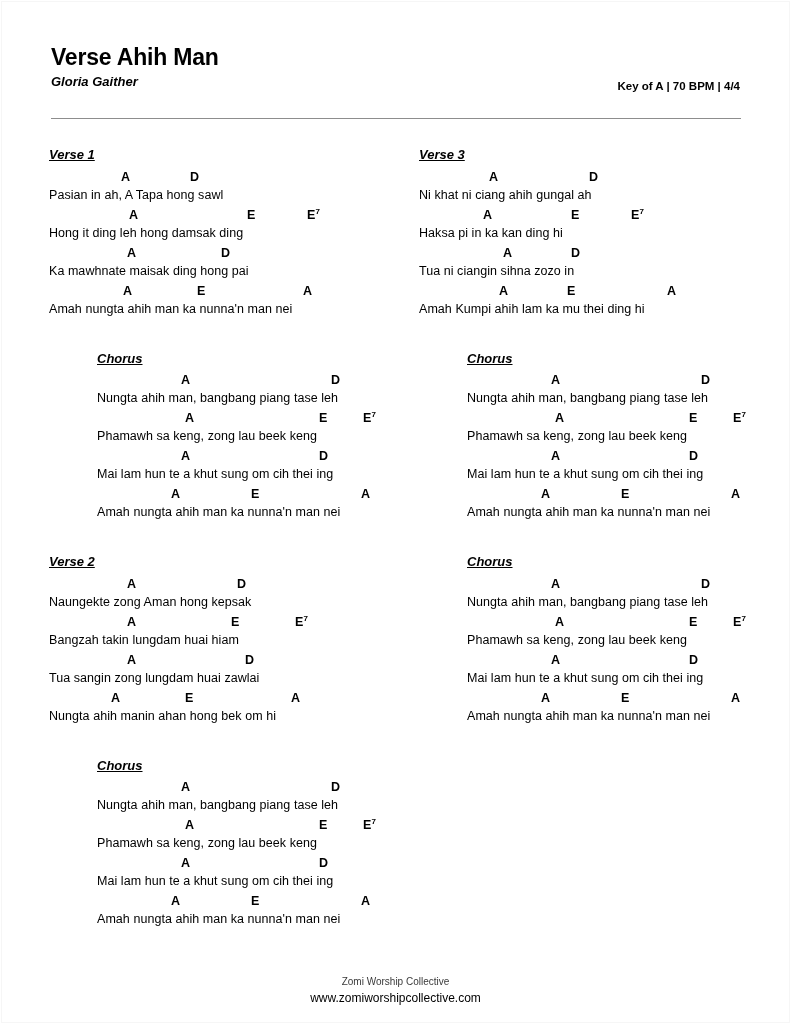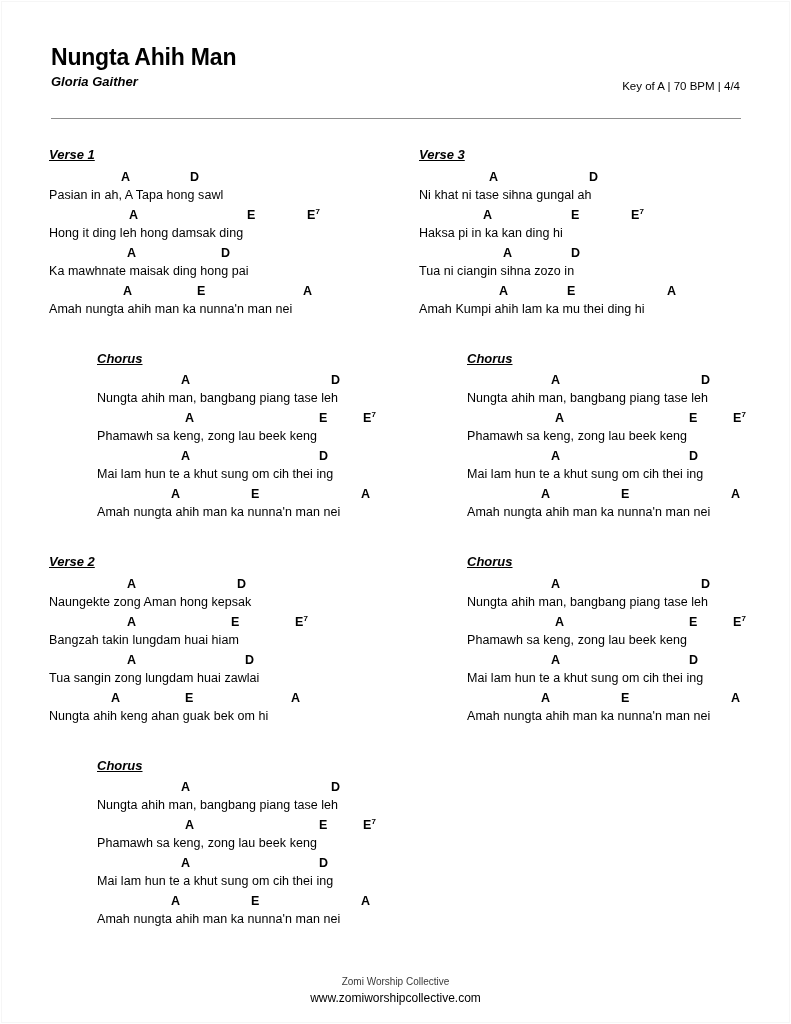--- a/index.html
+++ b/index.html
@@ -53,21 +53,21 @@
     font-weight: bold;
     color: #000000;
     margin: 5px 0 0 0;
     line-height: 1.1;
   }
   .song-meta {
     position: absolute;
     right: 0;
     top: 35px;
     font-size: 11.5px;
-    font-weight: normal;
+    font-weight: bold;
     color: #000000;
     white-space: nowrap;
   }
   .rule {
     position: absolute;
     left: 50px;
     top: 117px;
     width: 690px;
     height: 1px;
     background: #8d8d8d;
@@ -147,21 +147,21 @@
     color: #000000;
     line-height: 1.45;
   }
 </style>
 </head>
 <body>
 
 <div class="page">
 
   <div class="header">
-    <h1 class="song-title">Nungta Ahih Man</h1>
+    <h1 class="song-title">Verse Ahih Man</h1>
     <div class="song-artist">Gloria Gaither</div>
     <div class="song-meta">Key of A | 70 BPM | 4/4</div>
   </div>
 
   <div class="rule"></div>
 
   <div class="col col-left" id="col-left">
       <div class="section" style="margin-bottom: 30px;"><div class="section-heading">Verse 1</div><div class="linepair">
           <div class="chordline" style="position: relative;">&nbsp;<span class="chord" style="position: absolute; left: 72px; top: 0px;">A</span><span class="chord" style="position: absolute; left: 141px; top: 0px;">D</span></div>
           <div class="lyricline">Pasian in ah, A Tapa hong sawl</div>
@@ -192,40 +192,40 @@
           <div class="chordline" style="position: relative;">&nbsp;<span class="chord" style="position: absolute; left: 78px; top: 0px;">A</span><span class="chord" style="position: absolute; left: 188px; top: 0px;">D</span></div>
           <div class="lyricline">Naungekte zong Aman hong kepsak</div>
         </div><div class="linepair">
           <div class="chordline" style="position: relative;">&nbsp;<span class="chord" style="position: absolute; left: 78px; top: 0px;">A</span><span class="chord" style="position: absolute; left: 182px; top: 0px;">E</span><span class="chord" style="position: absolute; left: 246px; top: 0px;">E<sup>7</sup></span></div>
           <div class="lyricline">Bangzah takin lungdam huai hiam</div>
         </div><div class="linepair">
           <div class="chordline" style="position: relative;">&nbsp;<span class="chord" style="position: absolute; left: 78px; top: 0px;">A</span><span class="chord" style="position: absolute; left: 196px; top: 0px;">D</span></div>
           <div class="lyricline">Tua sangin zong lungdam huai zawlai</div>
         </div><div class="linepair">
           <div class="chordline" style="position: relative;">&nbsp;<span class="chord" style="position: absolute; left: 62px; top: 0px;">A</span><span class="chord" style="position: absolute; left: 136px; top: 0px;">E</span><span class="chord" style="position: absolute; left: 242px; top: 0px;">A</span></div>
-          <div class="lyricline">Nungta ahih keng ahan guak bek om hi</div>
+          <div class="lyricline">Nungta ahih manin ahan hong bek om hi</div>
         </div></div>
       <div class="section indent"><div class="section-heading">Chorus</div><div class="linepair">
           <div class="chordline" style="position: relative;">&nbsp;<span class="chord" style="position: absolute; left: 84px; top: 0px;">A</span><span class="chord" style="position: absolute; left: 234px; top: 0px;">D</span></div>
           <div class="lyricline">Nungta ahih man, bangbang piang tase leh</div>
         </div><div class="linepair">
           <div class="chordline" style="position: relative;">&nbsp;<span class="chord" style="position: absolute; left: 88px; top: 0px;">A</span><span class="chord" style="position: absolute; left: 222px; top: 0px;">E</span><span class="chord" style="position: absolute; left: 266px; top: 0px;">E<sup>7</sup></span></div>
           <div class="lyricline">Phamawh sa keng, zong lau beek keng</div>
         </div><div class="linepair">
           <div class="chordline" style="position: relative;">&nbsp;<span class="chord" style="position: absolute; left: 84px; top: 0px;">A</span><span class="chord" style="position: absolute; left: 222px; top: 0px;">D</span></div>
           <div class="lyricline">Mai lam hun te a khut sung om cih thei ing</div>
         </div><div class="linepair">
           <div class="chordline" style="position: relative;">&nbsp;<span class="chord" style="position: absolute; left: 74px; top: 0px;">A</span><span class="chord" style="position: absolute; left: 154px; top: 0px;">E</span><span class="chord" style="position: absolute; left: 264px; top: 0px;">A</span></div>
           <div class="lyricline">Amah nungta ahih man ka nunna'n man nei</div>
         </div></div>
     </div>
   <div class="col col-right" id="col-right">
       <div class="section" style="margin-bottom: 30px;"><div class="section-heading">Verse 3</div><div class="linepair">
           <div class="chordline" style="position: relative;">&nbsp;<span class="chord" style="position: absolute; left: 70px; top: 0px;">A</span><span class="chord" style="position: absolute; left: 170px; top: 0px;">D</span></div>
-          <div class="lyricline">Ni khat ni tase sihna gungal ah</div>
+          <div class="lyricline">Ni khat ni ciang ahih gungal ah</div>
         </div><div class="linepair">
           <div class="chordline" style="position: relative;">&nbsp;<span class="chord" style="position: absolute; left: 64px; top: 0px;">A</span><span class="chord" style="position: absolute; left: 152px; top: 0px;">E</span><span class="chord" style="position: absolute; left: 212px; top: 0px;">E<sup>7</sup></span></div>
           <div class="lyricline">Haksa pi in ka kan ding hi</div>
         </div><div class="linepair">
           <div class="chordline" style="position: relative;">&nbsp;<span class="chord" style="position: absolute; left: 84px; top: 0px;">A</span><span class="chord" style="position: absolute; left: 152px; top: 0px;">D</span></div>
           <div class="lyricline">Tua ni ciangin sihna zozo in</div>
         </div><div class="linepair">
           <div class="chordline" style="position: relative;">&nbsp;<span class="chord" style="position: absolute; left: 80px; top: 0px;">A</span><span class="chord" style="position: absolute; left: 148px; top: 0px;">E</span><span class="chord" style="position: absolute; left: 248px; top: 0px;">A</span></div>
           <div class="lyricline">Amah Kumpi ahih lam ka mu thei ding hi</div>
         </div></div>

